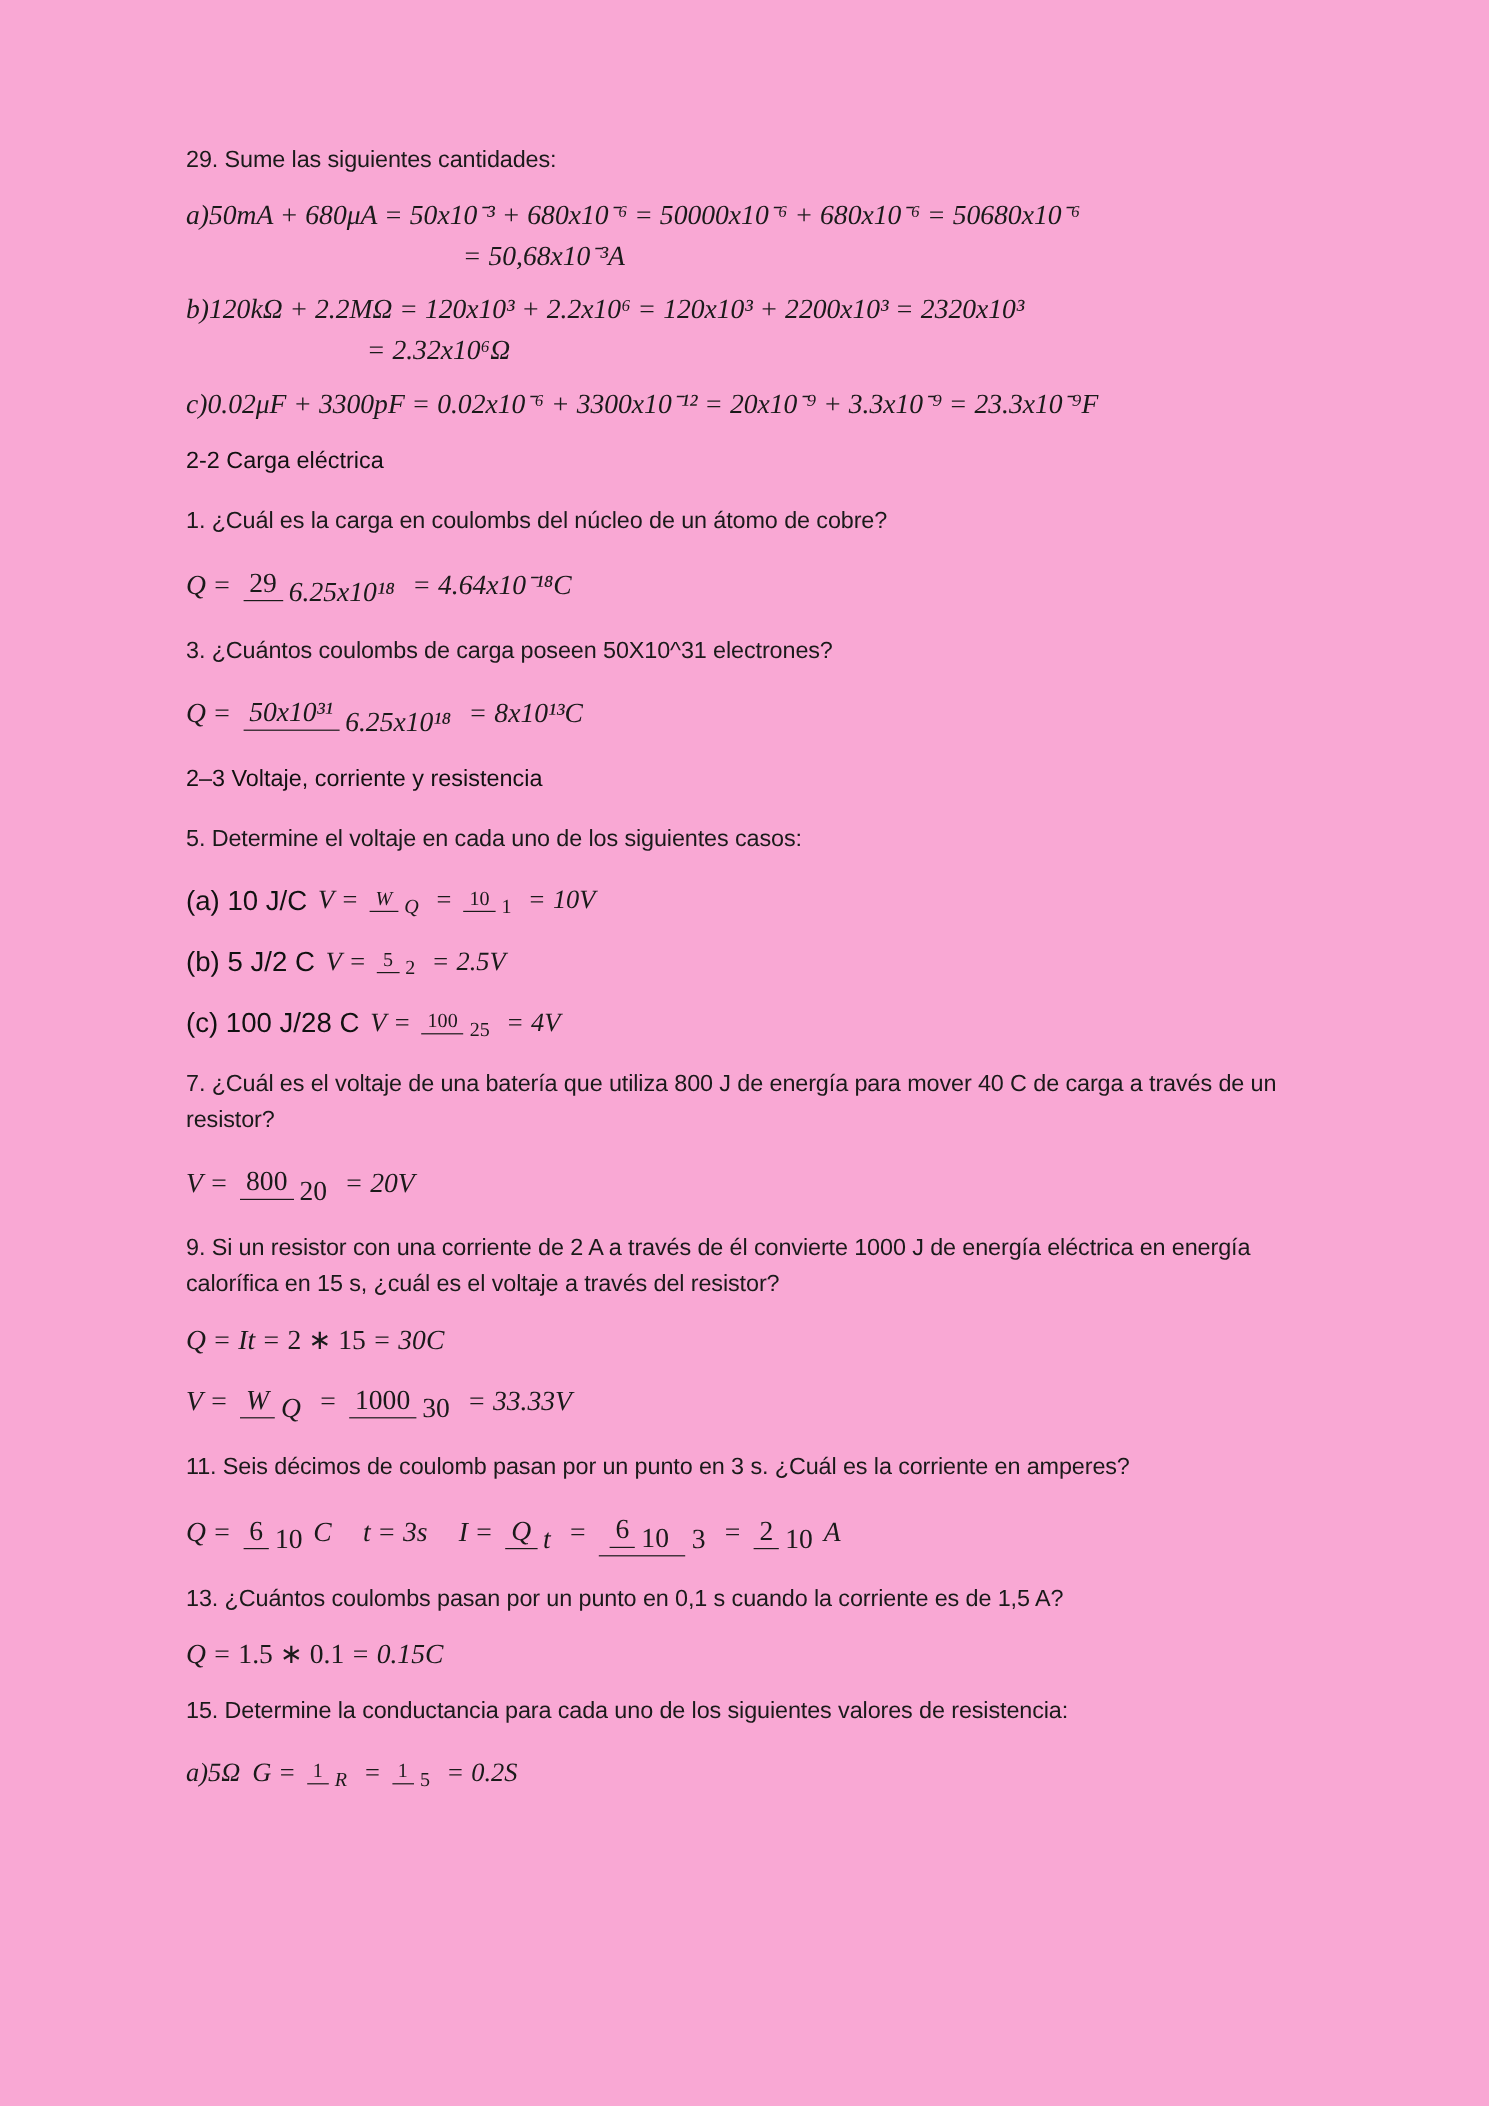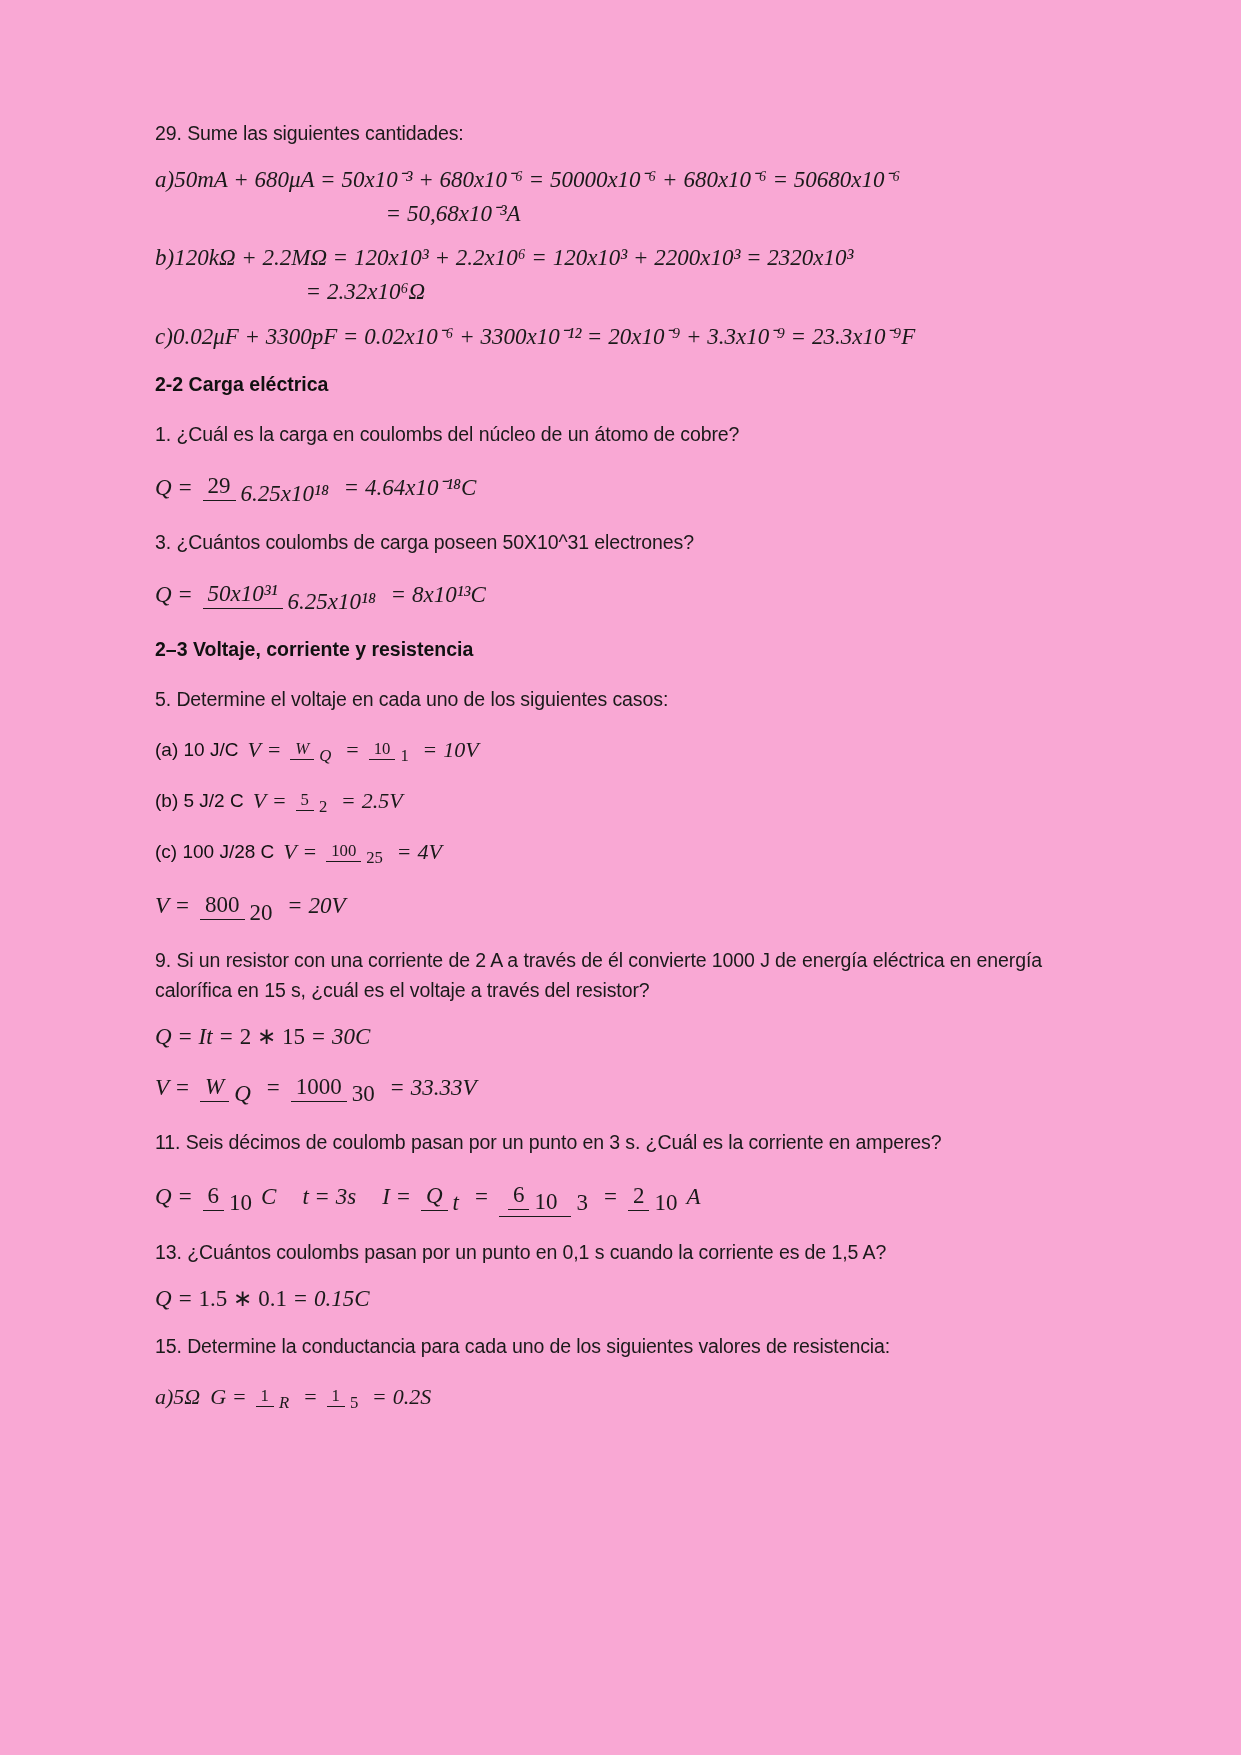--- a/index.html
+++ b/index.html
@@ -22,21 +22,21 @@
     font-family: "Liberation Sans", sans-serif;
     font-size: 19.5px;
     line-height: 30px;
     color: #1a1a1a;
     margin: 0 0 20px 0;
     letter-spacing: -0.1px;
   }
   .heading {
     font-family: "Liberation Sans", sans-serif;
     font-size: 19.5px;
-    font-weight: bold;
+    font-weight: normal;
     line-height: 30px;
     color: #111111;
     margin: 0 0 20px 0;
   }
   
   .math {
     font-family: "Liberation Serif", serif;
     font-size: 23px;
     line-height: 1.05;
     color: #1a1a1a;
@@ -64,21 +64,21 @@
     border-bottom: 1.4px solid #1a1a1a;
   }
   .frac > .den {
     padding: 1px 5px 0 5px;
     margin-top: 12px;
   }
   .frac.small { font-size: 0.76em; margin: 0 3px; }
   .frac.nested { font-size: 1em; }
   .sentence {
     font-family: "Liberation Sans", sans-serif;
-    font-size: 19px;
+    font-size: 23px;
     line-height: 30px;
   }
   .mixed {
     display: flex;
     align-items: center;
     flex-wrap: nowrap;
     margin: 0 0 20px 0;
   }
   .mixed .sentence { margin-right: 9px; }
   .mathsmall { font-size: 22px; }
@@ -205,20 +205,21 @@
       <span class="op">=</span>
       <span class="frac small">
         <span class="num">100</span>
         <span class="den">25</span>
       </span>
       <span class="op">=</span>
       <span class="it">4V</span>
     </span>
   </div>
 
+  <p class="para">7. ¿Cuál es el voltaje de una batería que utiliza 800 J de energía para mover 40 C de carga a través de un resistor?</p>
 
   <div class="math">
     <span class="it">V</span>
     <span class="op">=</span>
     <span class="frac">
       <span class="num">800</span>
       <span class="den">20</span>
     </span>
     <span class="op">=</span>
     <span class="it">20V</span>

